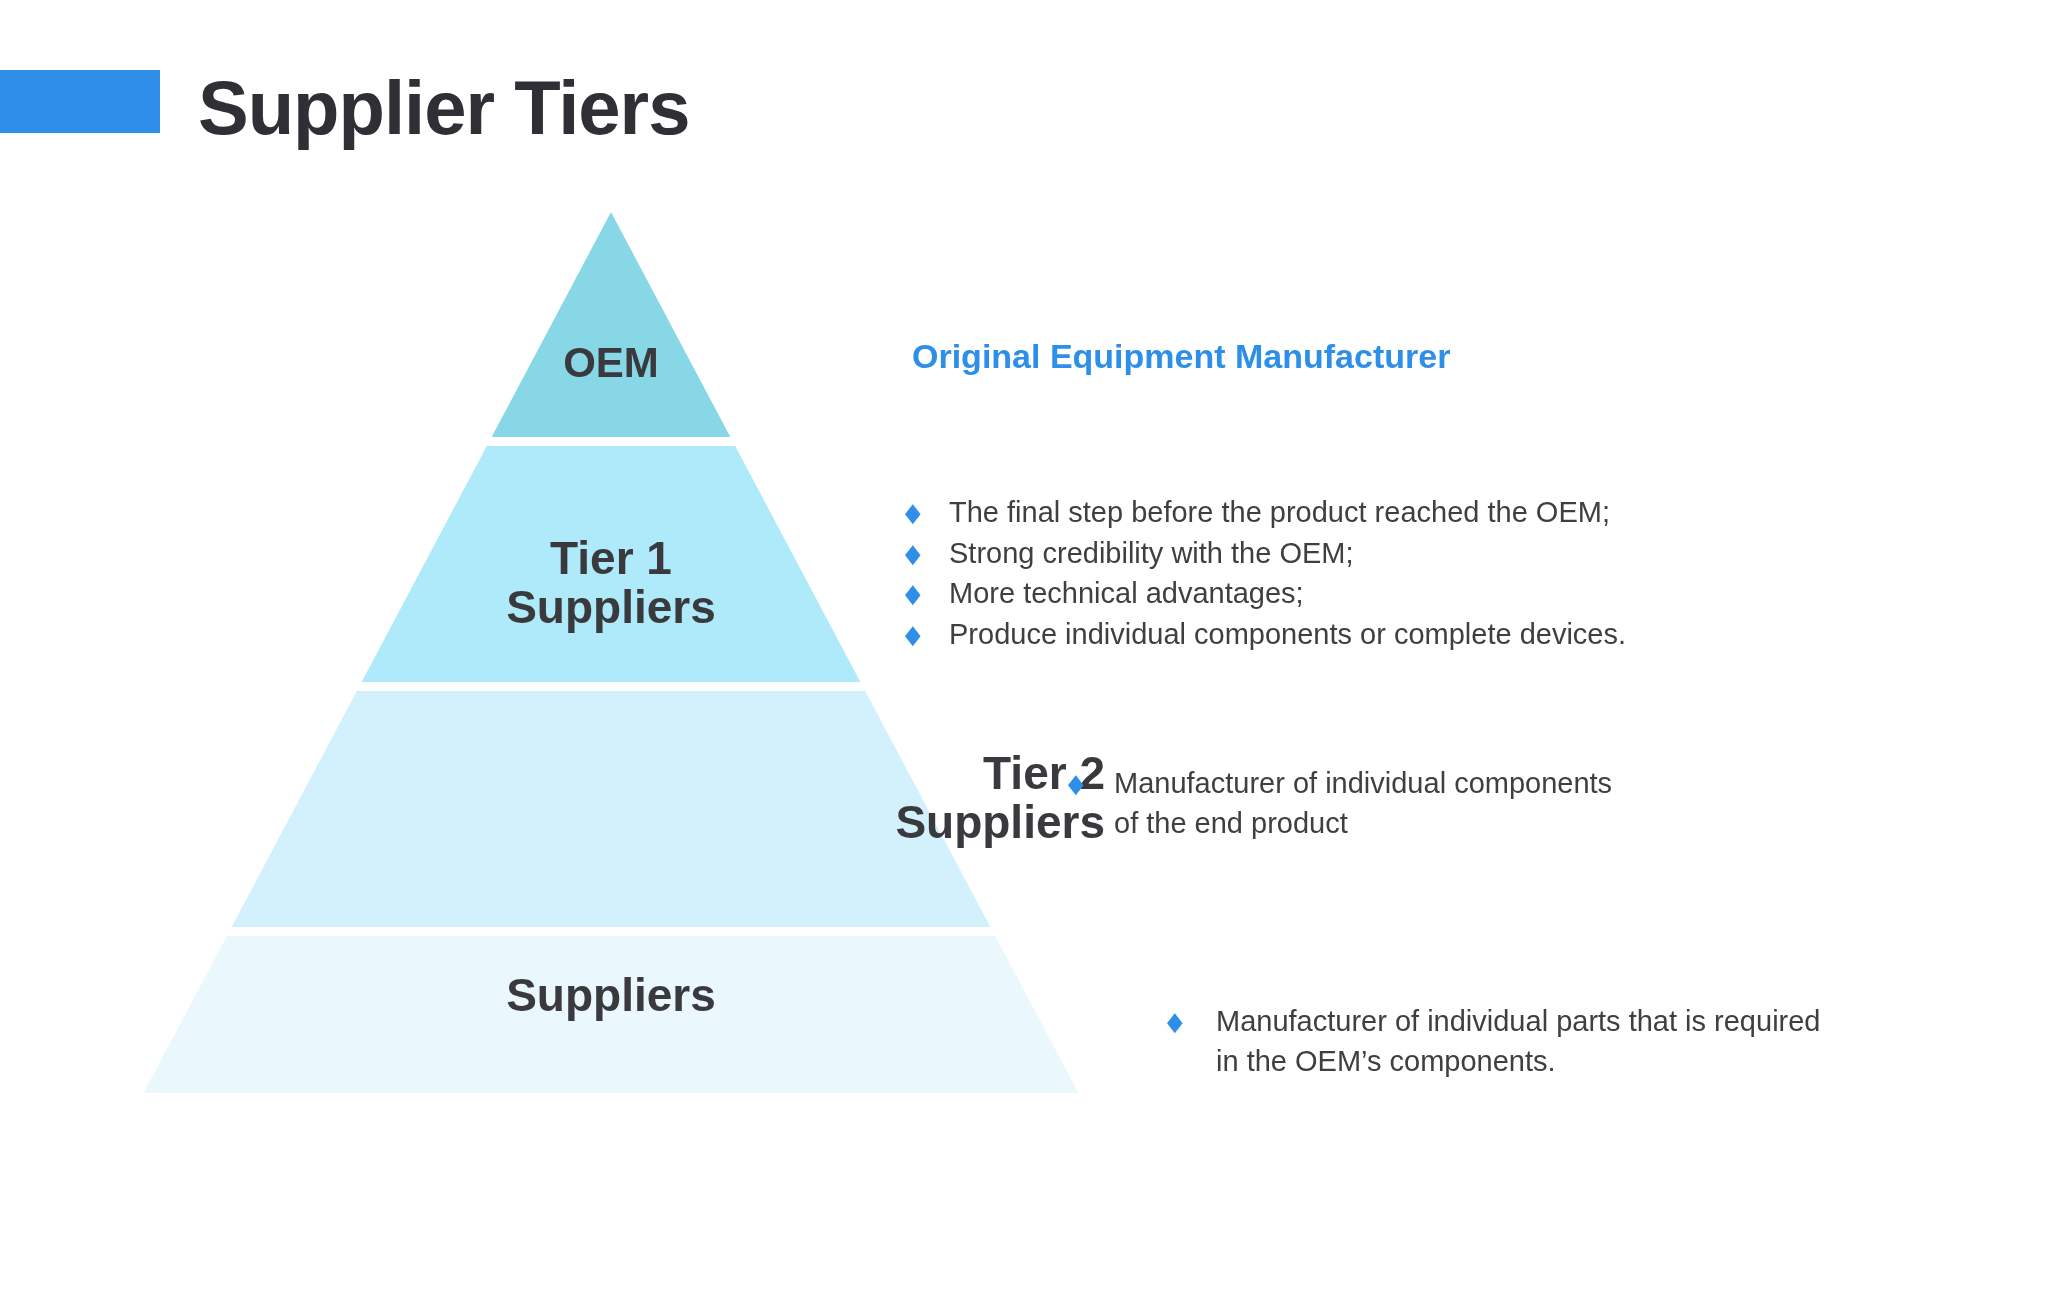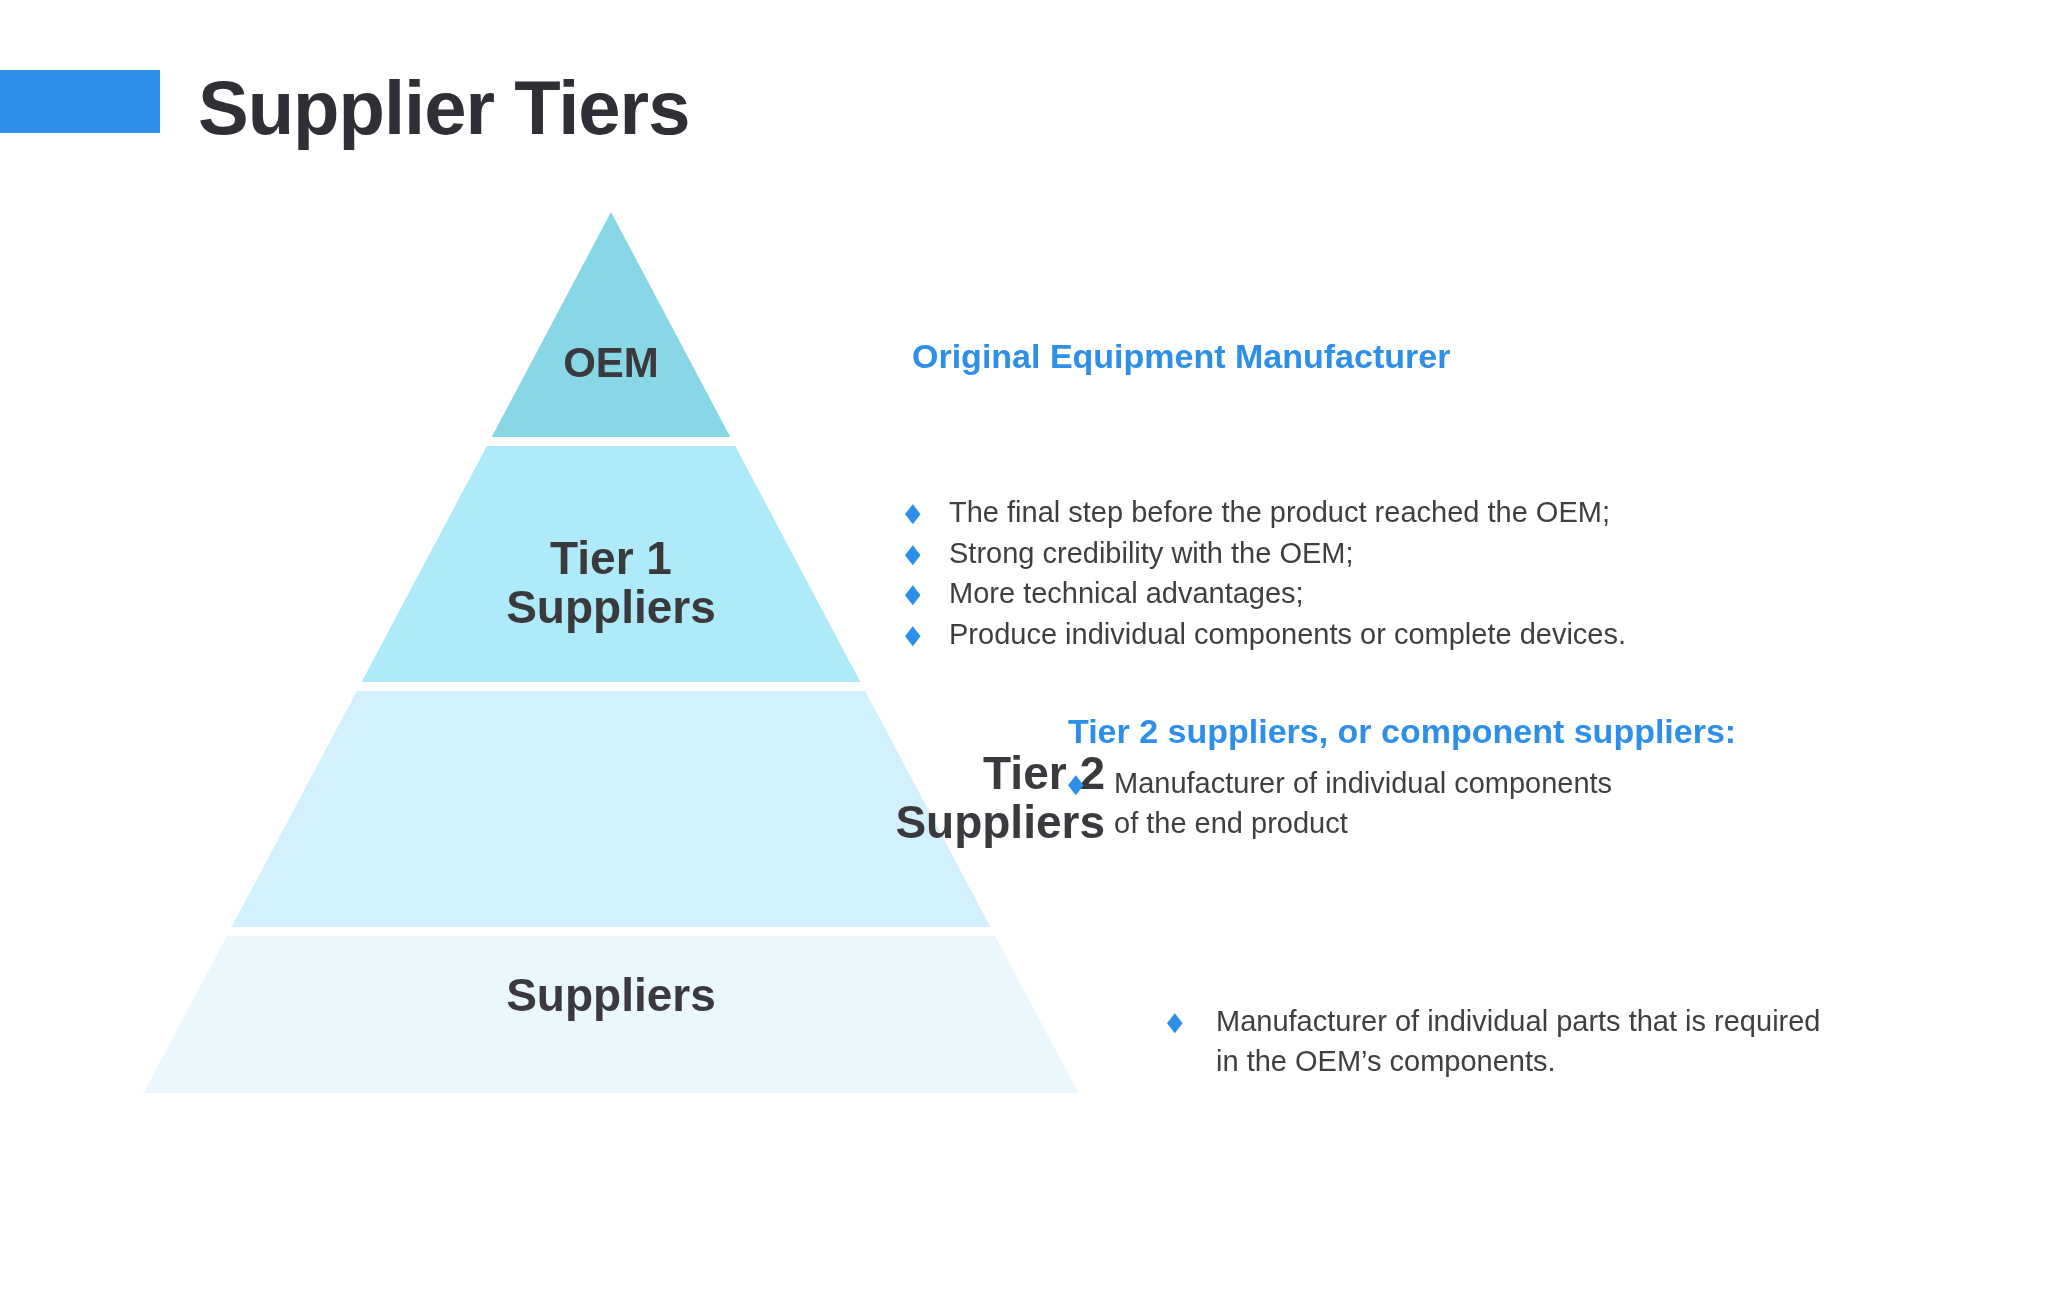--- a/index.html
+++ b/index.html
@@ -197,21 +197,20 @@
     <div class="bullet-row">
       <span class="bullet-icon">◆</span>
       <span class="bullet-text">More technical advantages;</span>
     </div>
     <div class="bullet-row">
       <span class="bullet-icon">◆</span>
       <span class="bullet-text">Produce individual components or complete devices.</span>
     </div>
   </div>
 
-  <div class="anno-heading h-tier2">Tier 2 suppliers, or component suppliers:</div>
   <div class="bullet-list bl-tier2">
     <div class="bullet-row">
       <span class="bullet-icon">◆</span>
       <span class="bullet-text">Manufacturer of individual components
 of the end product</span>
     </div>
   </div>
 
   <div class="bullet-list bl-tier3">
     <div class="bullet-row">

